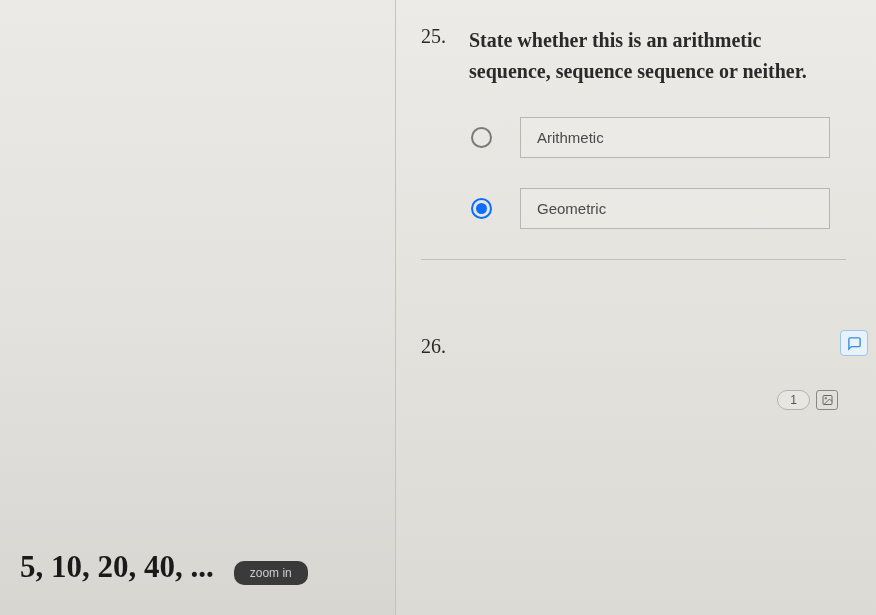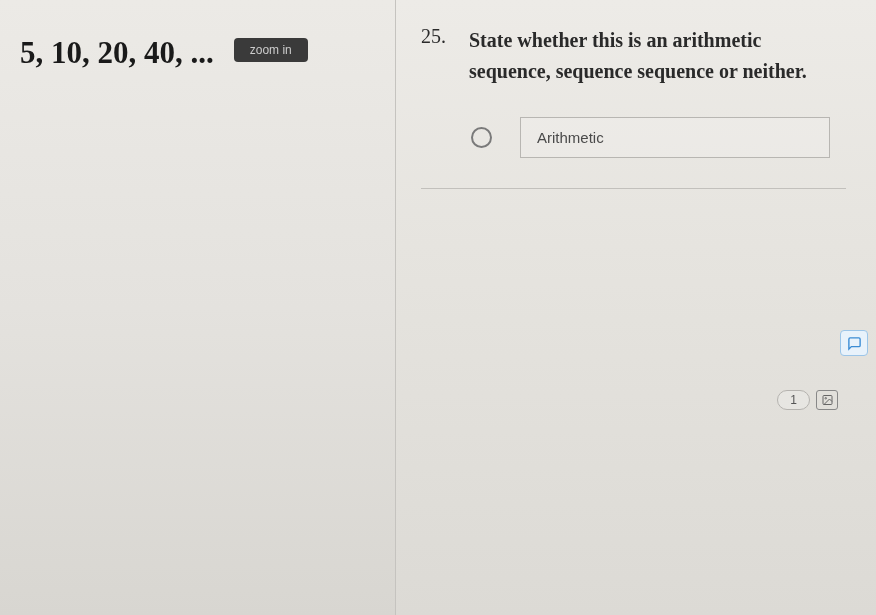--- a/index.html
+++ b/index.html
@@ -8,36 +8,36 @@
       background: #e8e6e3;
       width: 876px;
       height: 615px;
       overflow: hidden;
       display: flex;
     }
     .left-panel {
       width: 395px;
       padding: 30px 20px;
       display: flex;
-      align-items: flex-start;
+      align-items: flex-end;
       gap: 20px;
       background: linear-gradient(to bottom, #eceae6 0%, #e4e2de 50%, #d8d6d1 100%);
     }
     .sequence {
       font-size: 31px;
       font-weight: bold;
       color: #1a1a1a;
       padding-top: 5px;
     }
     .zoom-btn {
       background: #3a3a3a;
       color: #ccc;
       font-family: Arial, sans-serif;
       font-size: 12px;
-      border-radius: 4px;
+      border-radius: 10px;
       padding: 5px 16px;
       border: none;
       cursor: pointer;
       margin-top: 8px;
     }
     .right-panel {
       flex: 1;
       border-left: 1px solid #c5c3bf;
       padding: 25px 30px 20px 25px;
       background: linear-gradient(to bottom, #edebe7 0%, #e6e4df 40%, #dcdad5 100%);
@@ -163,20 +163,24 @@
   <div class="question-block">
     <div class="question-row">
       <div class="qnum">25.</div>
       <div class="qtext">State whether this is an arithmetic sequence, sequence sequence or neither.</div>
     </div>
     <div class="options">
       <div class="option-row">
         <div class="radio"></div>
         <div class="option-text">Arithmetic</div>
       </div>
+      <div class="option-row">
+        <div class="radio selected"></div>
+        <div class="option-text">Geometric</div>
+      </div>
     </div>
   </div>
 
   <div class="comment-bubble">
     <svg width="15" height="15" viewBox="0 0 24 24" fill="none" stroke="currentColor" stroke-width="2.2">
         <path d="M21 15a2 2 0 0 1-2 2H7l-4 4V5a2 2 0 0 1 2-2h14a2 2 0 0 1 2 2z"></path>
       </svg>
   </div>
 
   <div class="divider"></div>
@@ -187,16 +191,17 @@
       <svg width="13" height="12" viewBox="0 0 24 24" fill="none" stroke="currentColor" stroke-width="2">
           <rect x="3" y="3" width="18" height="18" rx="2"></rect>
           <circle cx="8.5" cy="8.5" r="1.5"></circle>
           <path d="M21 15l-5-5L5 21"></path>
         </svg>
     </div>
   </div>
 
   <div class="question-block q26">
     <div class="question-row">
+      <div class="qnum">26.</div>
     </div>
   </div>
 
 </div>
 
 </body></html>

